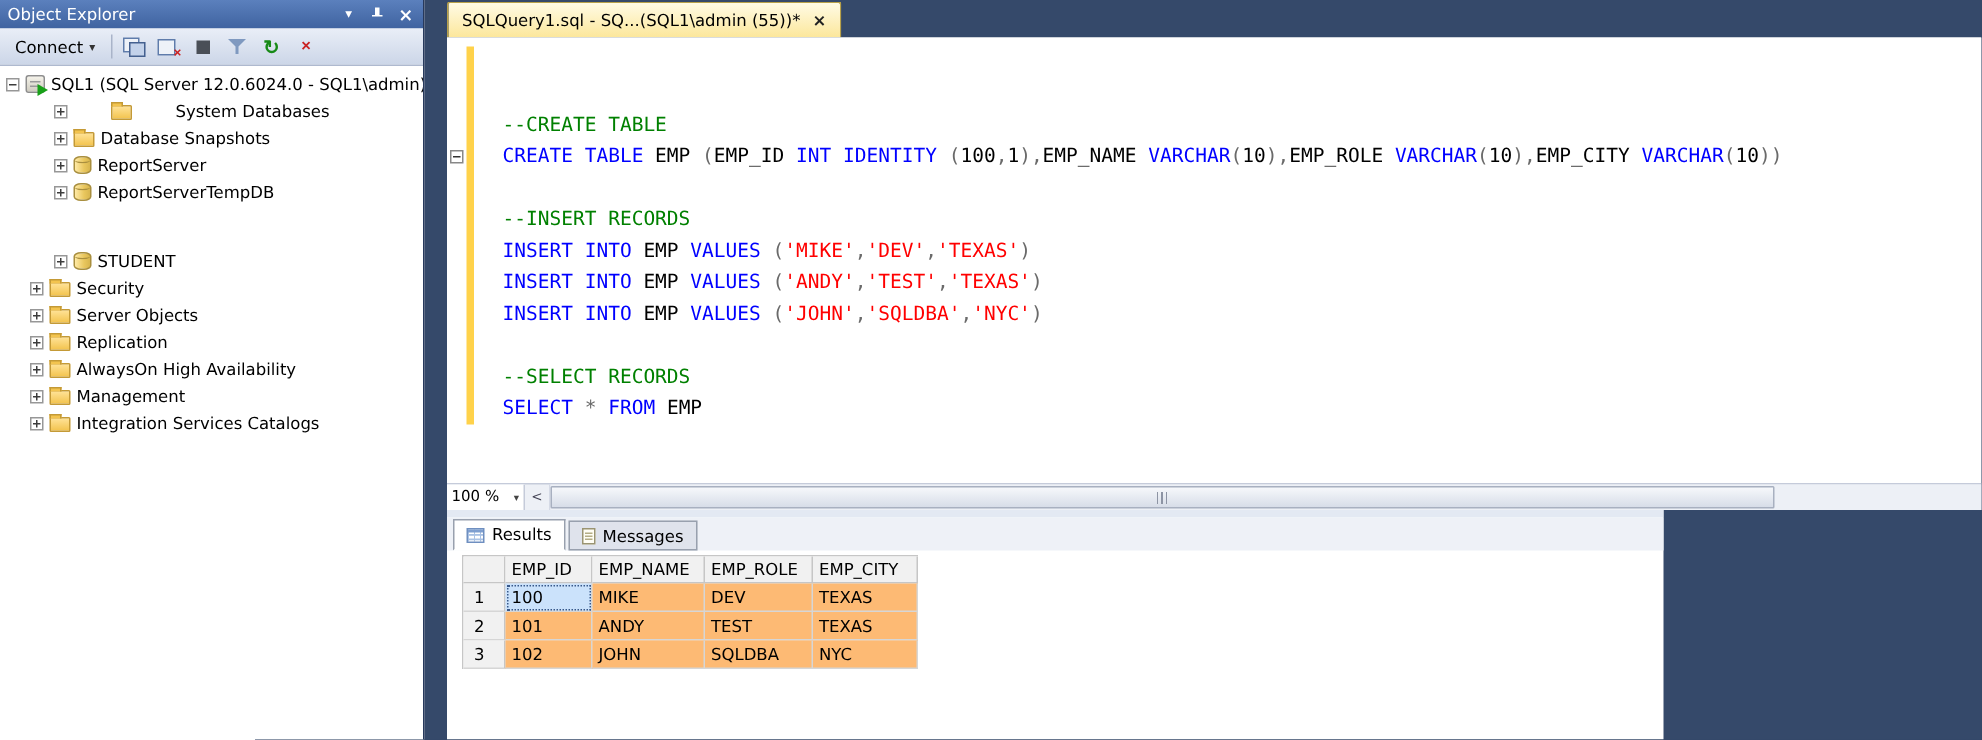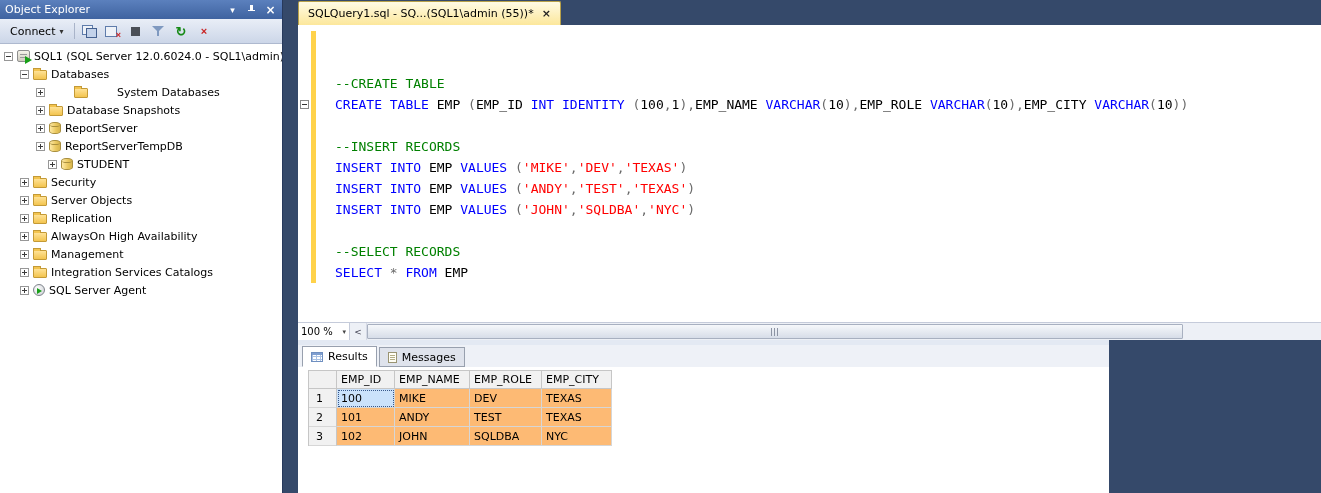--- a/index.html
+++ b/index.html
@@ -136,46 +136,41 @@
         </button>
     </div>
     <div class="oe-tree">
         <div class="tree-row" style="padding-left: 4px;">
           <span class="expander minus"></span>
           <span class="tree-icon icon-server">
             <span class="srv-badge"></span>
           </span>
           <span class="tree-label">SQL1 (SQL Server 12.0.6024.0 - SQL1\admin)</span>
         </div>
-        <div class="tree-row" style="padding-left: 20px;">
-          <span class="expander minus"></span>
-          <span class="tree-icon icon-folder"></span>
-          <span class="tree-label">Databases</span>
-        </div>
         <div class="tree-row" style="padding-left: 36px; gap: 29px;">
           <span class="expander plus"></span>
           <span class="tree-icon icon-folder"></span>
           <span class="tree-label">System Databases</span>
         </div>
         <div class="tree-row" style="padding-left: 36px;">
           <span class="expander plus"></span>
           <span class="tree-icon icon-folder"></span>
           <span class="tree-label">Database Snapshots</span>
         </div>
         <div class="tree-row" style="padding-left: 36px;">
           <span class="expander plus"></span>
           <span class="tree-icon icon-database"></span>
           <span class="tree-label">ReportServer</span>
         </div>
         <div class="tree-row" style="padding-left: 36px;">
           <span class="expander plus"></span>
           <span class="tree-icon icon-database"></span>
           <span class="tree-label">ReportServerTempDB</span>
         </div>
-        <div class="tree-row" style="padding-left: 48px;">
+        <div class="tree-row" style="padding-left: 36px; margin-top: 28px;">
           <span class="expander plus"></span>
           <span class="tree-icon icon-database"></span>
           <span class="tree-label">STUDENT</span>
         </div>
         <div class="tree-row" style="padding-left: 20px;">
           <span class="expander plus"></span>
           <span class="tree-icon icon-folder"></span>
           <span class="tree-label">Security</span>
         </div>
         <div class="tree-row" style="padding-left: 20px;">
@@ -195,25 +190,20 @@
         </div>
         <div class="tree-row" style="padding-left: 20px;">
           <span class="expander plus"></span>
           <span class="tree-icon icon-folder"></span>
           <span class="tree-label">Management</span>
         </div>
         <div class="tree-row" style="padding-left: 20px;">
           <span class="expander plus"></span>
           <span class="tree-icon icon-folder"></span>
           <span class="tree-label">Integration Services Catalogs</span>
-        </div>
-        <div class="tree-row" style="padding-left: 20px;">
-          <span class="expander plus"></span>
-          <span class="tree-icon icon-agent"></span>
-          <span class="tree-label">SQL Server Agent</span>
         </div>
       </div>
   </div>
 
   <div class="doc-tabbar">
     <div class="doc-tab">
       <span>SQLQuery1.sql - SQ...(SQL1\admin (55))*</span>
       <span class="doc-tab-close">×</span>
     </div>
   </div>

